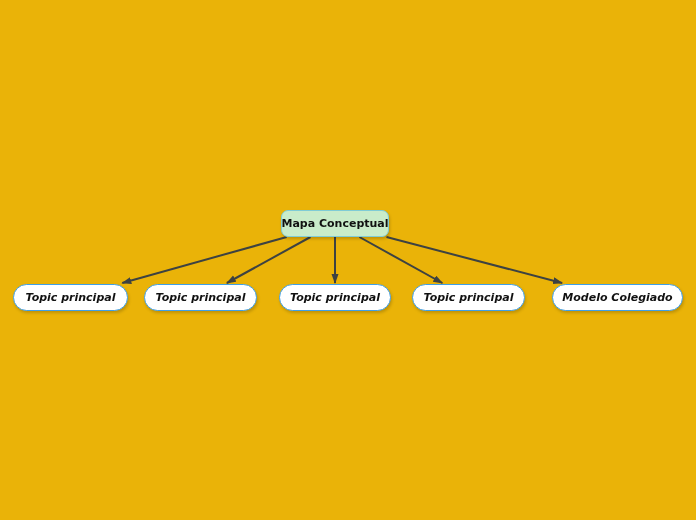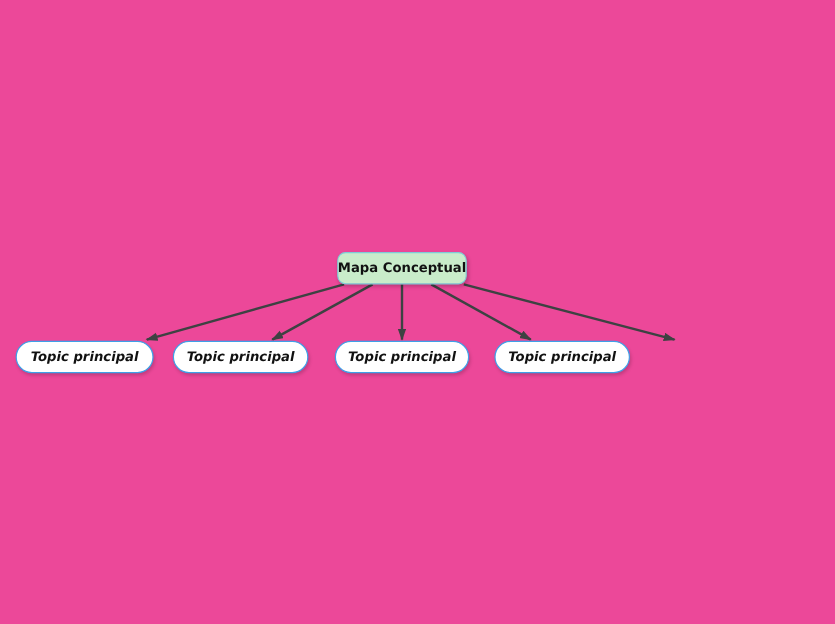--- a/index.html
+++ b/index.html
@@ -5,21 +5,21 @@
   html, body {
     margin: 0;
     padding: 0;
     background: #ffffff;
     font-family: "DejaVu Sans", sans-serif;
   }
   .canvas {
     position: relative;
     width: 696px;
     height: 520px;
-    background: #ec4899;
+    background: #eab308;
     overflow: hidden;
   }
   .connector-layer {
     position: absolute;
     left: 0;
     top: 0;
     pointer-events: none;
   }
   .node {
     position: absolute;
@@ -69,14 +69,15 @@
   <div class="node root" style="left: 281px; top: 210px; width: 108px; height: 27px;">Mapa Conceptual</div>
 
   <div class="node child" style="left: 13px; top: 284px; width: 115px; height: 27px;">Topic principal</div>
 
   <div class="node child" style="left: 144px; top: 284px; width: 113px; height: 27px;">Topic principal</div>
 
   <div class="node child" style="left: 279px; top: 284px; width: 112px; height: 27px;">Topic principal</div>
 
   <div class="node child" style="left: 412px; top: 284px; width: 113px; height: 27px;">Topic principal</div>
 
+  <div class="node child" style="left: 552px; top: 284px; width: 131px; height: 27px;">Modelo Colegiado</div>
 
 </div>
 
 </body></html>

